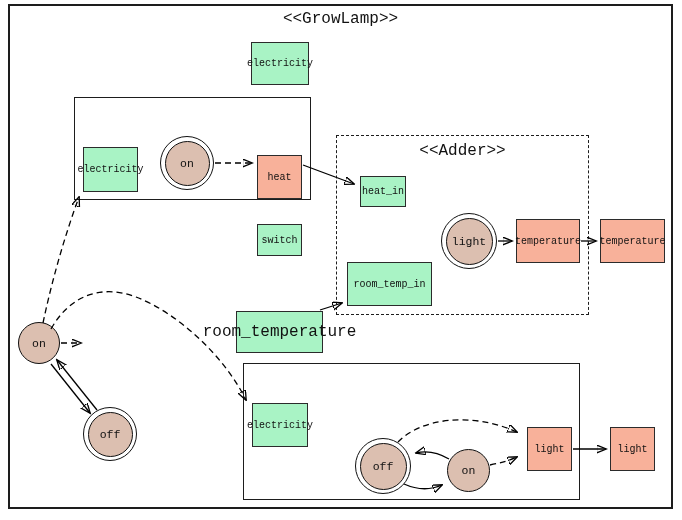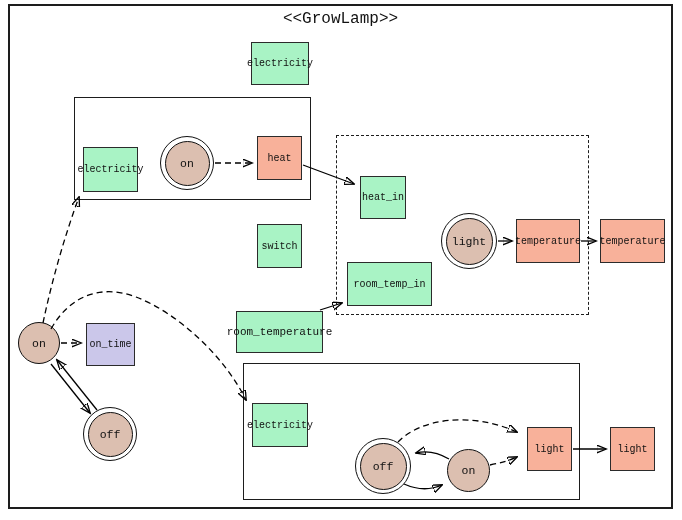--- a/index.html
+++ b/index.html
@@ -71,64 +71,62 @@
 <body>
 
 <div class="canvas">
 
   <div class="frame outer" style="left:8px;top:4px;width:665px;height:505px;"></div>
   <div class="frame-title" style="left:8px;top:10px;width:665px;">&lt;&lt;GrowLamp&gt;&gt;</div>
 
   <div class="frame" style="left:74px;top:97px;width:237px;height:103px;"></div>
 
   <div class="frame dashed" style="left:336px;top:135px;width:253px;height:180px;"></div>
+  <div class="frame-title" style="left:336px;top:142px;width:253px;">&lt;&lt;Adder&gt;&gt;</div>
 
   <div class="frame" style="left:243px;top:363px;width:337px;height:137px;"></div>
 
   <div class="box green" style="left:251px;top:42px;width:58px;height:43px;">
     <span>electricity</span>
   </div>
   <div class="box green" style="left:83px;top:147px;width:55px;height:45px;">
     <span>electricity</span>
   </div>
-  <div class="box green" style="left:257px;top:224px;width:45px;height:44px;align-items:center;">
+  <div class="box green" style="left:257px;top:224px;width:45px;height:32px;align-items:center;">
     <span>switch</span>
   </div>
-  <div class="box green" style="left:360px;top:176px;width:46px;height:43px;">
+  <div class="box green" style="left:360px;top:176px;width:46px;height:31px;">
     <span>heat_in</span>
   </div>
   <div class="box green" style="left:347px;top:262px;width:85px;height:44px;">
     <span>room_temp_in</span>
   </div>
-  <div class="box green" style="left:236px;top:311px;width:87px;height:42px;font-size:11px;">
+  <div class="box green" style="left:236px;top:311px;width:87px;height:42px;font-size:16px;">
     <span>room_temperature</span>
   </div>
   <div class="box green" style="left:252px;top:403px;width:56px;height:44px;">
     <span>electricity</span>
   </div>
 
-  <div class="box salmon" style="left:257px;top:136px;width:45px;height:44px;">
+  <div class="box salmon" style="left:257px;top:155px;width:45px;height:44px;">
     <span>heat</span>
   </div>
   <div class="box salmon" style="left:516px;top:219px;width:64px;height:44px;">
     <span>temperature</span>
   </div>
   <div class="box salmon" style="left:600px;top:219px;width:65px;height:44px;">
     <span>temperature</span>
   </div>
   <div class="box salmon" style="left:527px;top:427px;width:45px;height:44px;">
     <span>light</span>
   </div>
   <div class="box salmon" style="left:610px;top:427px;width:45px;height:44px;">
     <span>light</span>
   </div>
 
-  <div class="box lavender" style="left:86px;top:323px;width:49px;height:43px;">
-    <span>on_time</span>
-  </div>
 
   <div class="state-outer" style="left:160px;top:136px;width:54px;height:54px;">
     <div class="state-inner">on</div>
   </div>
   <div class="state-outer" style="left:441px;top:213px;width:56px;height:56px;">
     <div class="state-inner">light</div>
   </div>
   <div class="state-single" style="left:18px;top:322px;width:42px;height:42px;">
     <span>on</span>
   </div>

